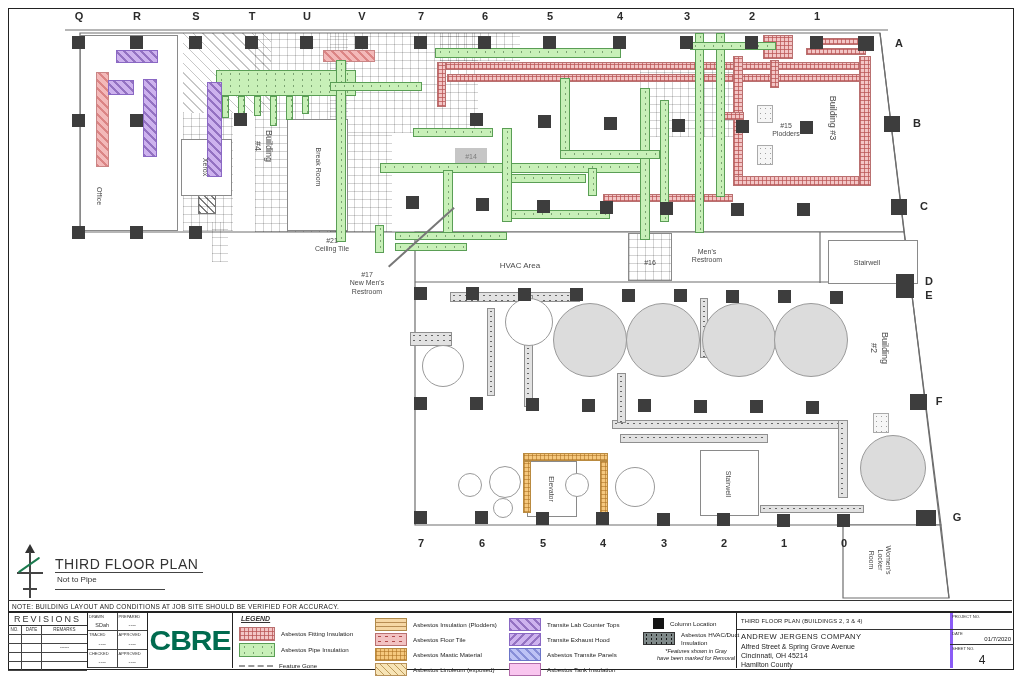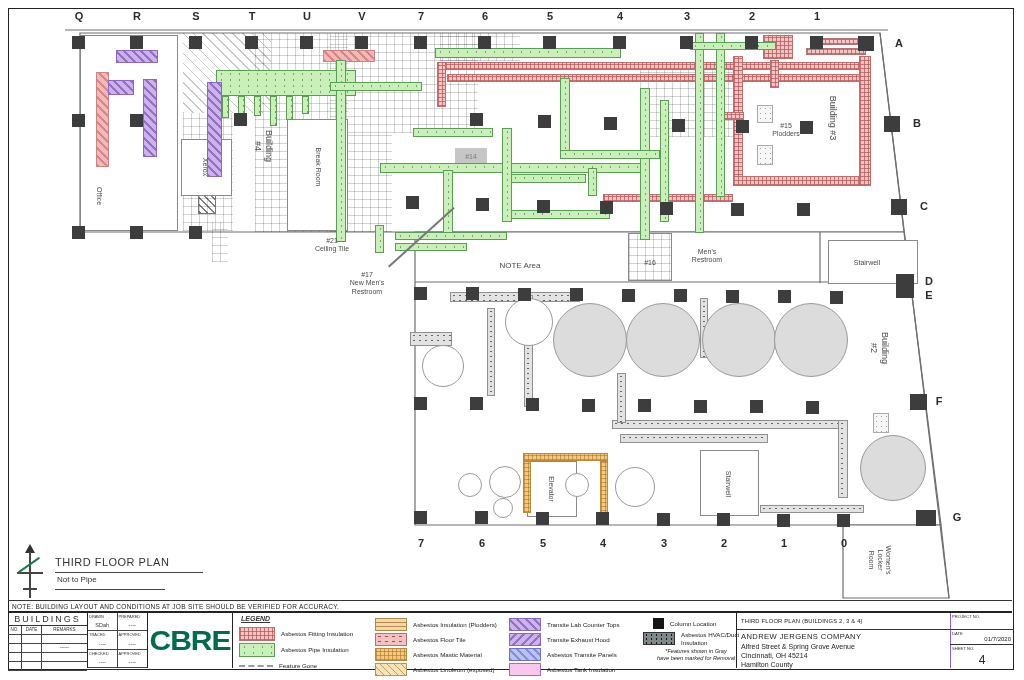--- a/index.html
+++ b/index.html
@@ -81,32 +81,32 @@
   .lg-item{display:flex;align-items:center;gap:6px;height:15px;}
   .lg-item .sw{width:30px;height:11px;flex:0 0 auto;}
   .lg-item .sw.small{width:11px;height:11px;margin-left:10px;}
   .lg-item .lbl{font-size:6.2px;color:#222;white-space:pre-line;line-height:1.15;}
   #lg-col1{left:6px;top:13px;} #lg-col1 .lg-item{height:16px;} #lg-col1 .sw{width:34px;height:12px;}
   #lg-col2{left:142px;top:4px;}
   #lg-col3{left:276px;top:4px;}
   #lg-col4{left:410px;top:3px;}
   #lg-note{font-size:5.6px;font-style:italic;color:#222;text-align:center;white-space:pre-line;margin-top:2px;width:90px;margin-left:8px;line-height:1.25;}
   #tblock{left:737px;width:277px;border-right:none;}
-  #tb-left{position:absolute;left:0;top:0;width:213px;height:55px;border-right:1px solid #8b5cf6;}
+  #tb-left{position:absolute;left:0;top:0;width:213px;height:55px;border-right:3px solid #8b5cf6;}
   #tb-title{border-bottom:1px solid #333;height:16px;line-height:16px;font-size:5.8px;color:#222;padding-left:4px;letter-spacing:.2px;}
   #tb-co{padding:2px 4px;font-size:7px;color:#222;line-height:1.3;}
   #tb-co .co{font-size:7.6px;letter-spacing:.4px;}
   #tb-right{position:absolute;left:213px;top:0;width:64px;height:55px;}
   .tb-row{border-bottom:1px solid #333;position:relative;}
   .tb-k{font-size:4.2px;color:#333;position:absolute;left:2px;top:1px;}
   .tb-v{font-size:6px;color:#222;position:absolute;right:3px;top:6px;}
   .tb-big{font-size:12px;color:#222;position:absolute;left:0;right:0;top:8px;text-align:center;}
   
   .thin{position:absolute;background:#444;}
-  #pt-title{position:absolute;left:55px;top:556px;font-size:11px;color:#333;letter-spacing:.5px;}
+  #pt-title{position:absolute;left:55px;top:556px;font-size:14px;color:#333;letter-spacing:.5px;}
   #pt-scale{position:absolute;left:57px;top:575px;font-size:8px;color:#333;}
   #pt-l1{left:55px;top:572px;width:148px;height:1px;}
   #pt-l2{left:55px;top:589px;width:110px;height:1px;}
   #na-v{left:29px;top:552px;width:1.5px;height:46px;}
   #na-h{left:17px;top:572px;width:26px;height:1.5px;}
   #na-h2{left:23px;top:588px;width:14px;height:1.5px;}
   #na-tri{position:absolute;left:25px;top:544px;width:0;height:0;border-left:5px solid transparent;
     border-right:5px solid transparent;border-bottom:9px solid #333;}
   #na-green{position:absolute;left:16px;top:564px;width:26px;height:2px;background:#1c7a4e;border-radius:2px;
     transform:rotate(-35deg);}
@@ -283,21 +283,21 @@
     <div class="plan-label" style="left: 99px; top: 196px; font-size: 7px; transform: translate(-50%, -50%) rotate(90deg);">Office</div>
     <div class="plan-label" style="left: 205px; top: 167px; font-size: 7px; transform: translate(-50%, -50%) rotate(90deg);">Xerox</div>
     <div class="plan-label" style="left: 263px; top: 146px; font-size: 9px; transform: translate(-50%, -50%) rotate(90deg);">Building
 #4</div>
     <div class="plan-label" style="left: 318px; top: 167px; font-size: 7px; transform: translate(-50%, -50%) rotate(90deg);">Break Room</div>
     <div class="plan-label" style="left: 332px; top: 245px; font-size: 7px; transform: translate(-50%, -50%);">#21
 Ceiling Tile</div>
     <div class="plan-label" style="left: 367px; top: 284px; font-size: 7px; transform: translate(-50%, -50%);">#17
 New Men's
 Restroom</div>
-    <div class="plan-label" style="left: 520px; top: 266px; font-size: 8px; transform: translate(-50%, -50%);">NOTE Area</div>
+    <div class="plan-label" style="left: 520px; top: 266px; font-size: 8px; transform: translate(-50%, -50%);">HVAC Area</div>
     <div class="plan-label" style="left: 650px; top: 263px; font-size: 7px; transform: translate(-50%, -50%);">#16</div>
     <div class="plan-label" style="left: 707px; top: 256px; font-size: 7px; transform: translate(-50%, -50%);">Men's
 Restroom</div>
     <div class="plan-label" style="left: 786px; top: 130px; font-size: 7px; transform: translate(-50%, -50%);">#15
 Plodders</div>
     <div class="plan-label" style="left: 833px; top: 118px; font-size: 9px; transform: translate(-50%, -50%) rotate(90deg);">Building #3</div>
     <div class="plan-label" style="left: 867px; top: 263px; font-size: 7px; transform: translate(-50%, -50%);">Stairwell</div>
     <div class="plan-label" style="left: 879px; top: 348px; font-size: 9px; transform: translate(-50%, -50%) rotate(90deg);">Building
 #2</div>
     <div class="plan-label" style="left: 551px; top: 489px; font-size: 7px; transform: translate(-50%, -50%) rotate(90deg);">Elevator</div>
@@ -341,21 +341,21 @@
 <div id="na-h2" class="thin"></div>
 <div id="na-green"></div>
 <div id="pt-title">THIRD FLOOR PLAN</div>
 <div id="pt-l1" class="thin"></div>
 <div id="pt-scale">Not to Pipe</div>
 <div id="pt-l2" class="thin"></div>
 
 <div id="note-bar" class="abs">NOTE: BUILDING LAYOUT AND CONDITIONS AT JOB SITE SHOULD BE VERIFIED FOR ACCURACY.</div>
 
 <div id="rev" class="abs sec">
-  <div class="rtitle">BUILDINGS</div>
+  <div class="rtitle">REVISIONS</div>
   <div class="rev-grid" id="rev-grid">
       <div>NO.</div>
       <div>DATE</div>
       <div>REMARKS</div>
       <div></div>
       <div></div>
       <div></div>
       <div></div>
       <div></div>
       <div>------</div>

